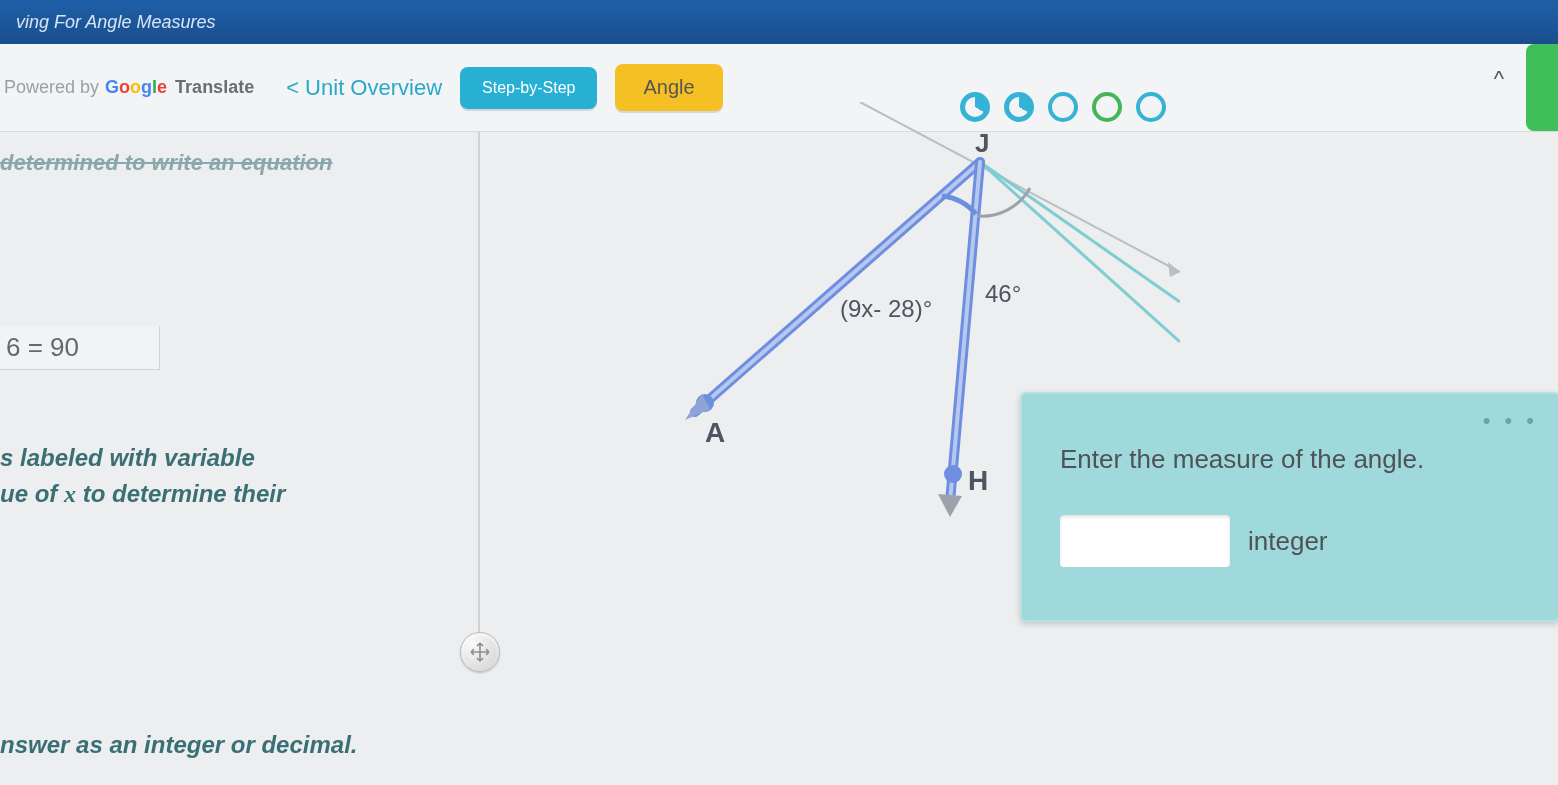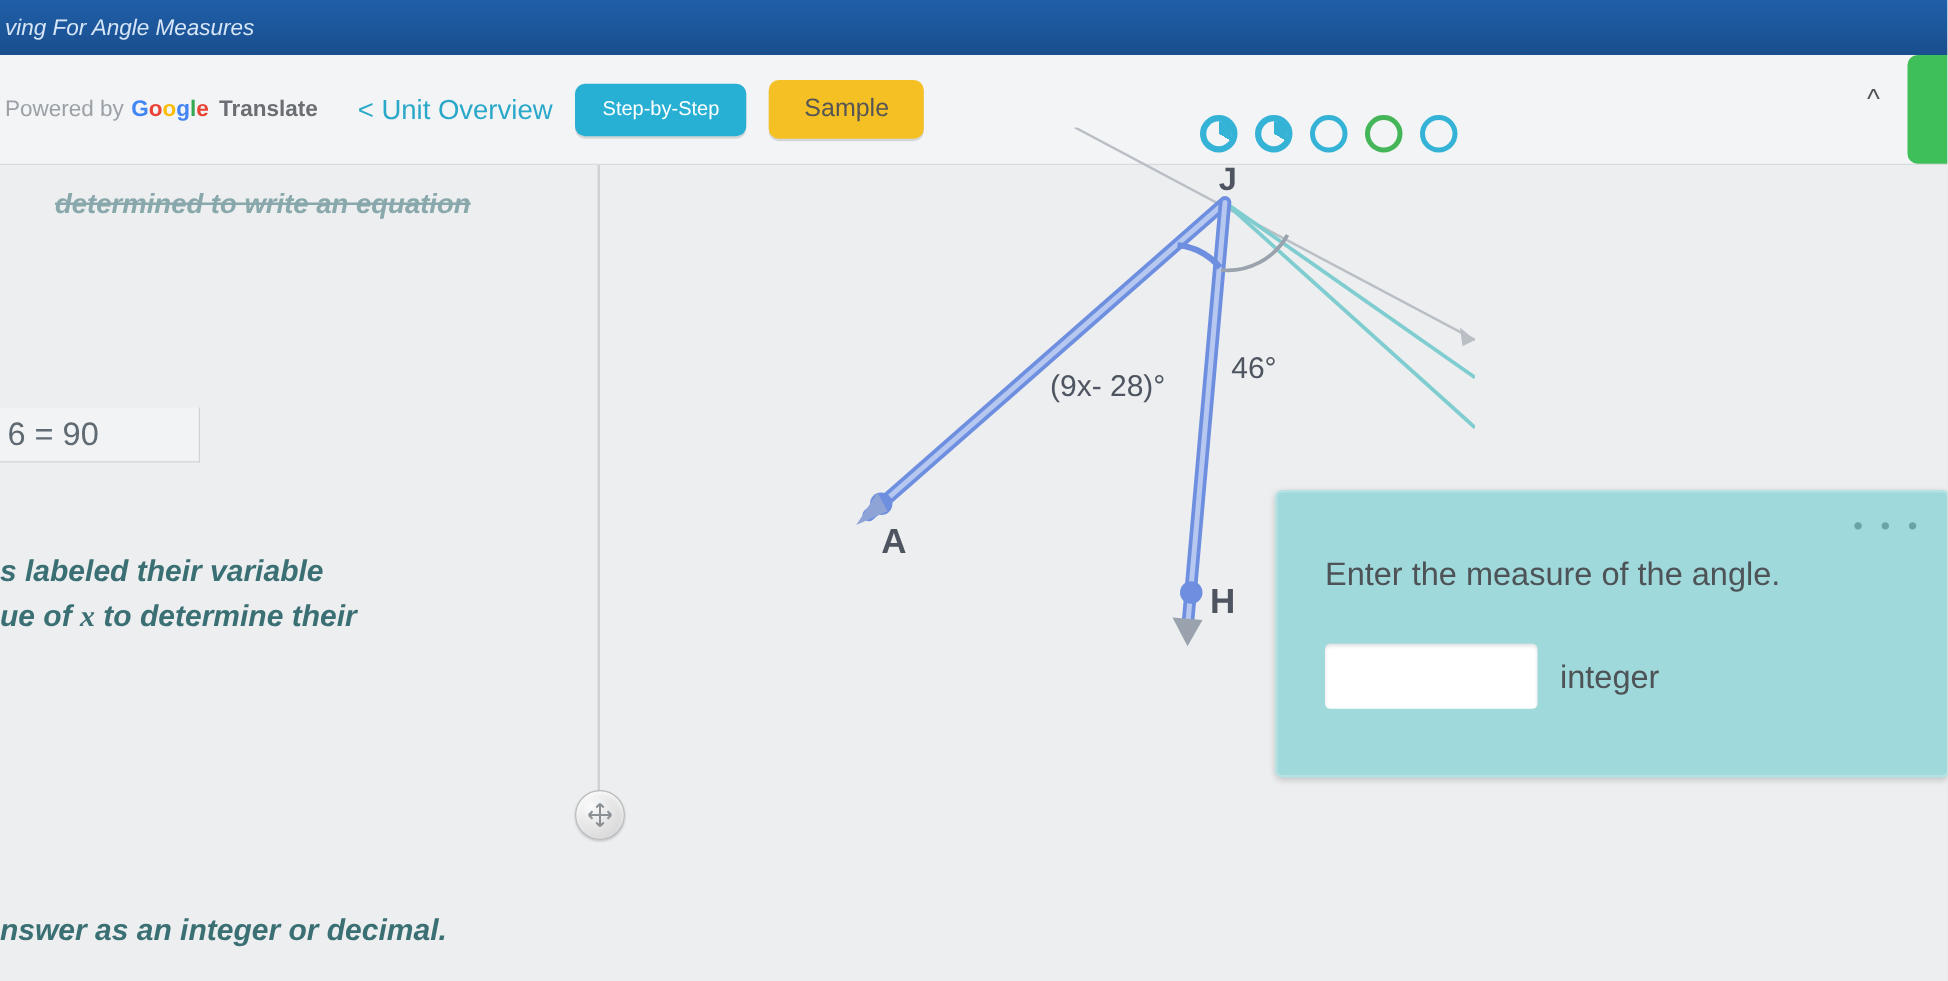--- a/index.html
+++ b/index.html
@@ -5,21 +5,21 @@
   * { box-sizing: border-box; margin: 0; padding: 0; }
   html, body { width: 1558px; height: 785px; font-family: Arial, Helvetica, sans-serif; background: #e8eaeb; overflow: hidden; }
 
   .topbar {
     width: 100%;
     height: 44px;
     background: linear-gradient(#1f5fa8, #1a4e8e);
     color: #cfe0f2;
     display: flex;
     align-items: center;
-    padding: 0 0 0 4px;
+    padding: 0 0 0 16px;
     font-size: 18px;
     font-style: italic;
   }
   .topbar .title-frag { padding-left: 0; color: #d7e6f6; font-style: italic; }
 
   .subbar {
     width: 100%;
     height: 88px;
     background: #f3f4f5;
     border-bottom: 1px solid #d9dbdd;
@@ -86,21 +86,21 @@
   }
 
   .left-panel{
     position:absolute; left:0; top:0; width:470px; height:100%;
     padding: 18px 14px 18px 0;
   }
   .strike-line{
     color:#3a6f74; font-size:22px; font-weight:600; font-style:italic;
     text-decoration: line-through;
     opacity:.55;
-    white-space:nowrap; overflow:hidden;margin-left:44px;
+    white-space:nowrap; overflow:hidden;
   }
   .eq-box{
     margin-top: 150px;
     width: 160px;
     color:#5f6a72; font-size:26px;
     padding: 6px 6px;
     border-bottom:1px solid #cfd3d6;
     border-right:1px solid #cfd3d6;
     background:#f2f3f4;
   }
@@ -170,21 +170,21 @@
     <span>Powered by</span>
     <span class="gbrand">
       <span class="gb-b">G</span><span class="gb-r">o</span><span class="gb-y">o</span><span class="gb-b">g</span><span class="gb-g">l</span><span class="gb-r">e</span>
     </span>
     <span class="translate-label">Translate</span>
   </div>
 
   <a class="unit-link">&lt; Unit Overview</a>
 
   <button class="pillbtn">Step-by-Step</button>
-  <button class="hints-btn">Sample</button>
+  <button class="hints-btn">Angle</button>
 
   <div class="green-frag"></div>
 </div>
 
 <span class="caret-up">^</span>
 
 <div class="progress-dots">
   <div class="dot filled-partial"></div>
   <div class="dot filled-partial"></div>
   <div class="dot thin"></div>
@@ -193,21 +193,21 @@
 </div>
 
 <div class="content">
 
   <div class="left-panel">
     <div class="strike-line">determined to write an equation</div>
 
     <div class="eq-box">6 = 90</div>
 
     <div class="hint-text">
-      <span>s labeled their variable</span><br>
+      <span>s labeled with variable</span><br>
       <span>ue of </span><span class="xvar">x</span><span> to determine their</span>
     </div>
 
     <div class="bottom-note">nswer as an integer or decimal.</div>
   </div>
 
   <div class="vdiv"></div>
   <div class="drag-handle">
     <svg width="20" height="20" viewBox="0 0 20 20" fill="none">
       <path d="M10 1 L10 19 M1 10 L19 10 M10 1 L7 4 M10 1 L13 4 M10 19 L7 16 M10 19 L13 16 M1 10 L4 7 M1 10 L4 13 M19 10 L16 7 M19 10 L16 13" stroke-width="1.6"></path>

